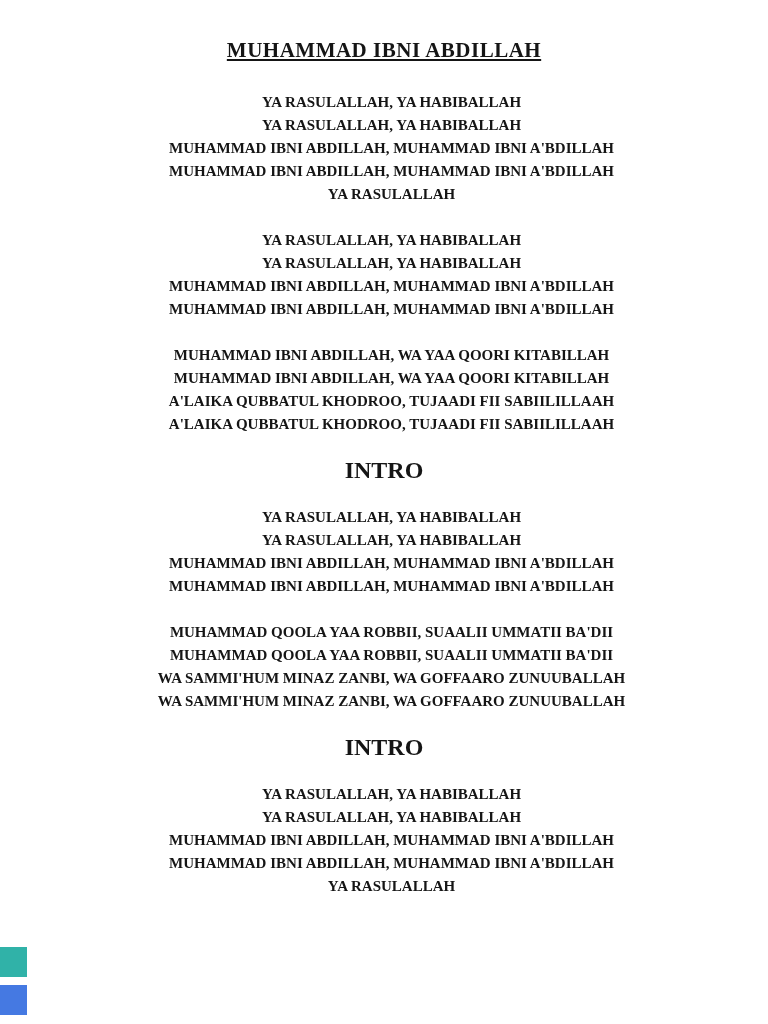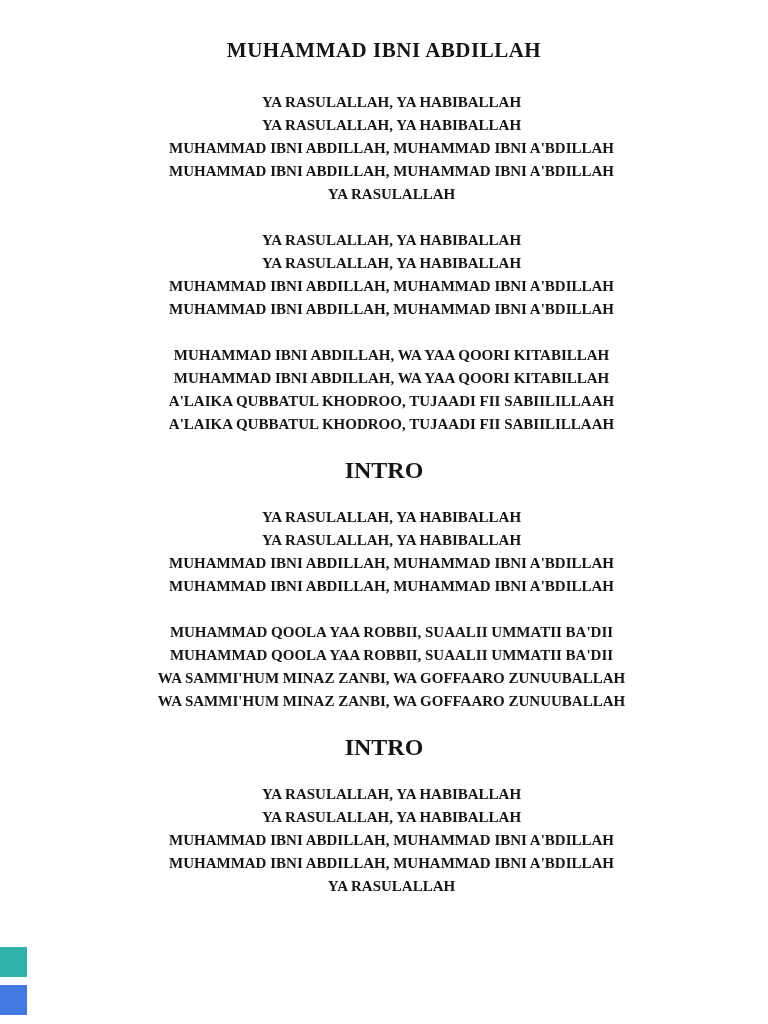--- a/index.html
+++ b/index.html
@@ -18,20 +18,21 @@
     padding-top: 38px;
     font-family: "Liberation Serif", "DejaVu Serif", serif;
     font-weight: bold;
     color: #151515;
     text-align: center;
   }
   .doc-title {
     font-size: 21px;
     line-height: 24px;
     margin: 0 0 29px 0;
+    text-decoration: underline;
     letter-spacing: 0.5px;
   }
   .stanza {
     font-size: 15px;
     line-height: 23px;
     margin: 0 0 23px 15px;
   }
   .stanza .line {
     white-space: nowrap;
   }

